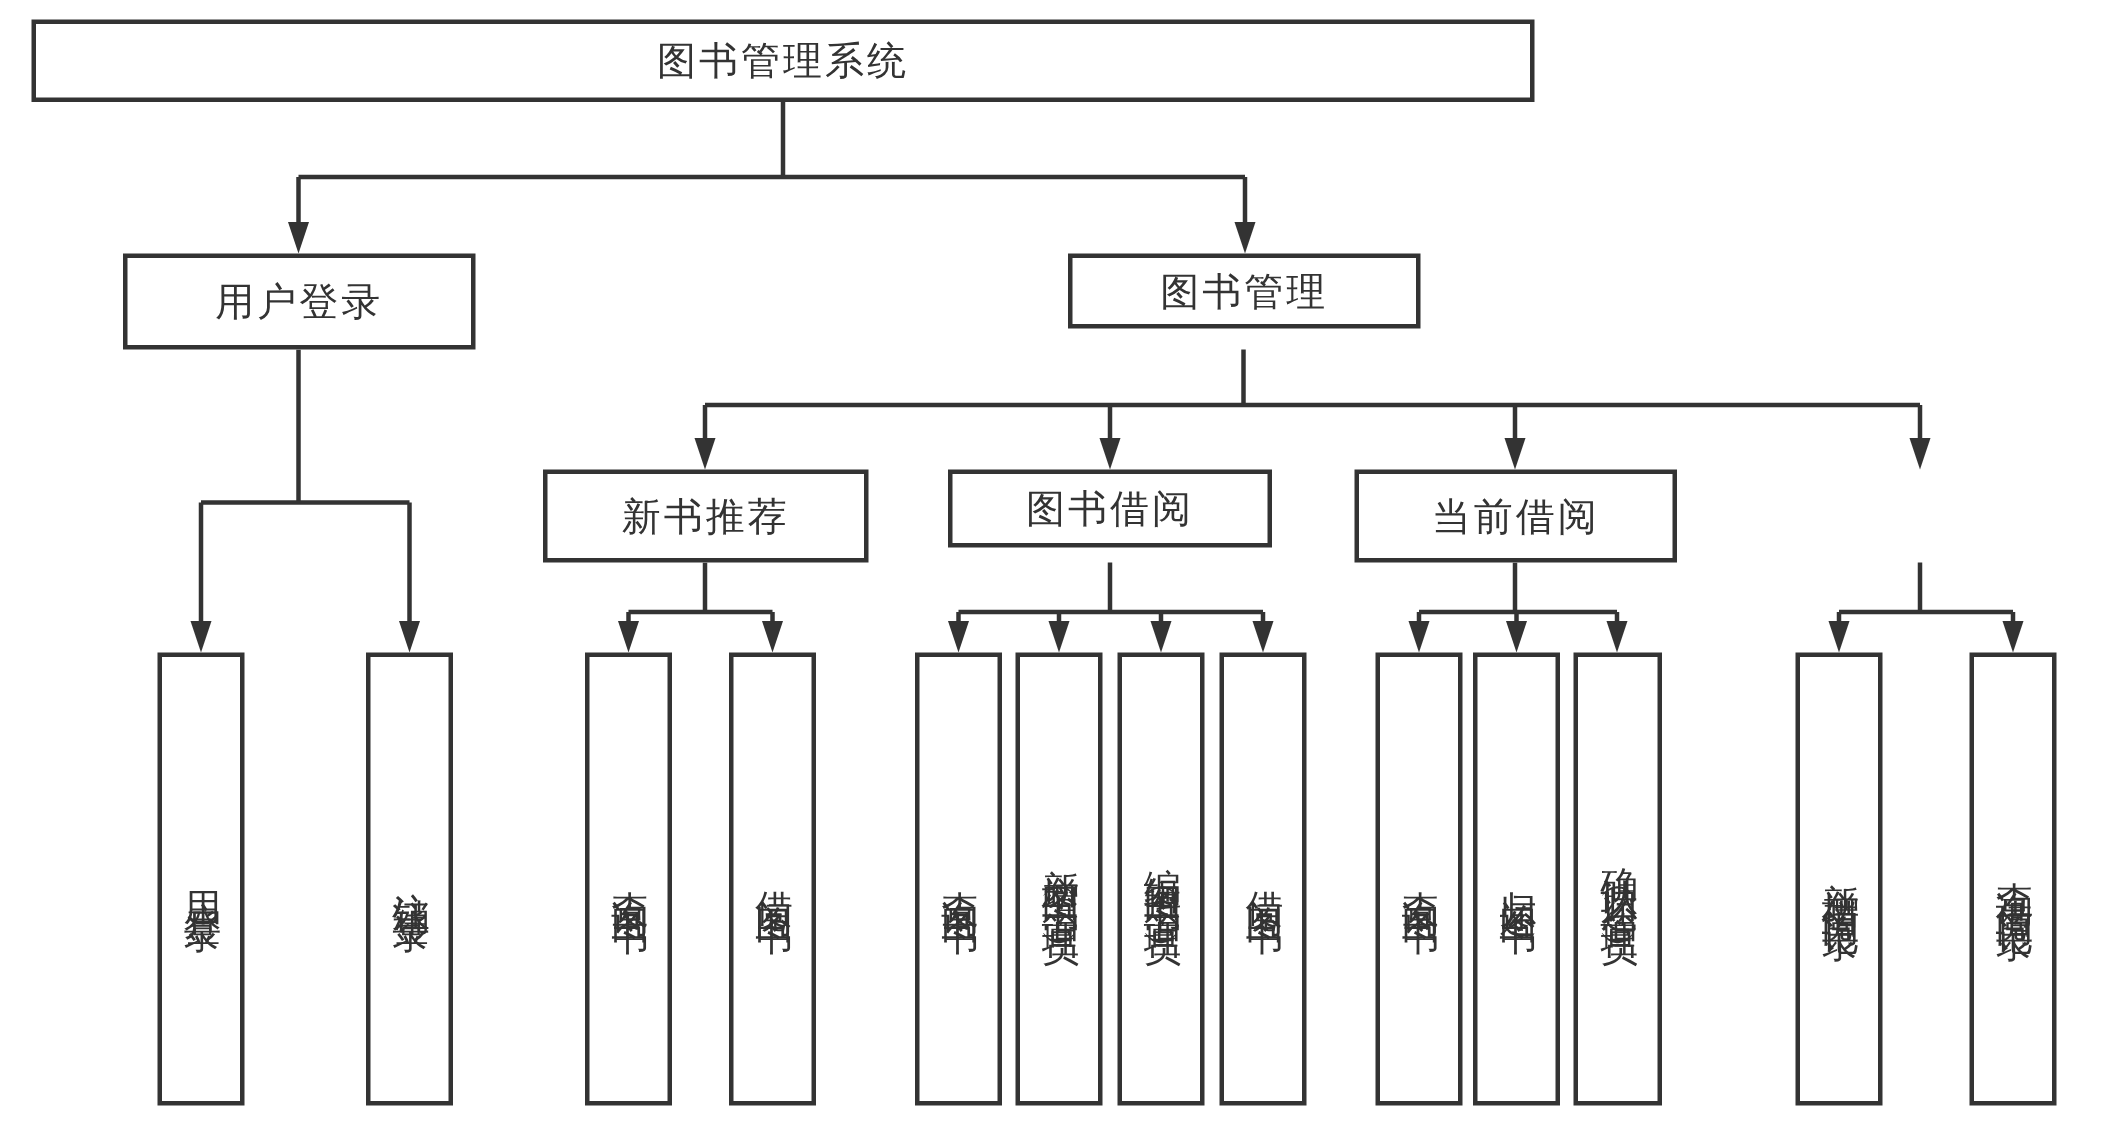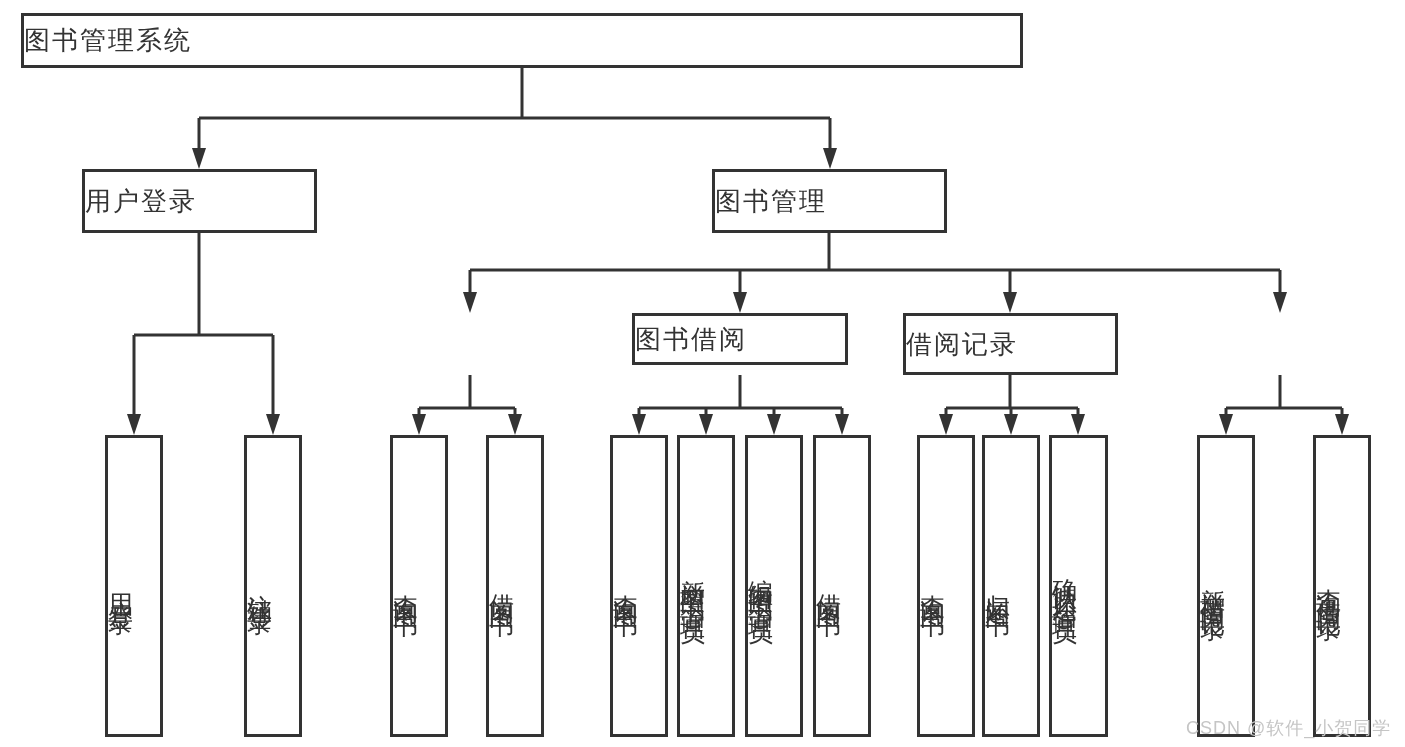--- a/index.html
+++ b/index.html
@@ -11,21 +11,21 @@
     width:1405px;height:747px;background:var(--bg);
     font-family:"Liberation Sans", sans-serif;
     overflow:hidden;position:relative;
   }
   .stage{position:absolute;left:0;top:0;width:1405px;height:747px;}
   .connectors{position:absolute;left:0;top:0;z-index:1;}
   .box{
     position:absolute;box-sizing:border-box;z-index:2;
     background:var(--box-fill);
     border:3px solid var(--box-border);
-    display:flex;align-items:center;justify-content:flex-start;
+    display:flex;align-items:center;justify-content:center;
     color:var(--label);
   }
   .box.h span{
     font-size:26px;letter-spacing:2px;white-space:nowrap;
     color:var(--label);
   }
   .box.v span{
     writing-mode:vertical-rl;text-orientation:upright;
     font-size:25px;letter-spacing:6px;line-height:1;
     color:var(--label);white-space:nowrap;
@@ -96,29 +96,32 @@
       <polygon points="1335,414 1349,414 1342,435" fill="#333333"></polygon>
     </svg>
 
   <div class="box h" style="left:21px;top:13px;width:1002px;height:55px">
     <span>图书管理系统</span>
   </div>
 
   <div class="box h" style="left:82px;top:169px;width:235px;height:64px">
     <span>用户登录</span>
   </div>
-  <div class="box h" style="left:712px;top:169px;width:235px;height:64px">
+  <div class="box h" style="left:712px;top:169px;width:235px;height:50px">
     <span>图书管理</span>
   </div>
 
+  <div class="box h" style="left:362px;top:313px;width:217px;height:62px">
+    <span>新书推荐</span>
+  </div>
   <div class="box h" style="left:632px;top:313px;width:216px;height:52px">
     <span>图书借阅</span>
   </div>
   <div class="box h" style="left:903px;top:313px;width:215px;height:62px">
-    <span>借阅记录</span>
+    <span>当前借阅</span>
   </div>
 
   <div class="box v" style="left:105px;top:435px;width:58px;height:302px">
     <span>用户登录</span>
   </div>
   <div class="box v" style="left:244px;top:435px;width:58px;height:302px">
     <span>注销登录</span>
   </div>
 
   <div class="box v" style="left:390px;top:435px;width:58px;height:302px">
@@ -151,14 +154,13 @@
     <span>确认归还（管理员）</span>
   </div>
 
   <div class="box v" style="left:1197px;top:435px;width:58px;height:302px">
     <span>新增借阅记录</span>
   </div>
   <div class="box v" style="left:1313px;top:435px;width:58px;height:302px">
     <span>查询借阅记录</span>
   </div>
 
-  <div class="watermark">CSDN @软件_小贺同学</div>
 </div>
 
 </body></html>

